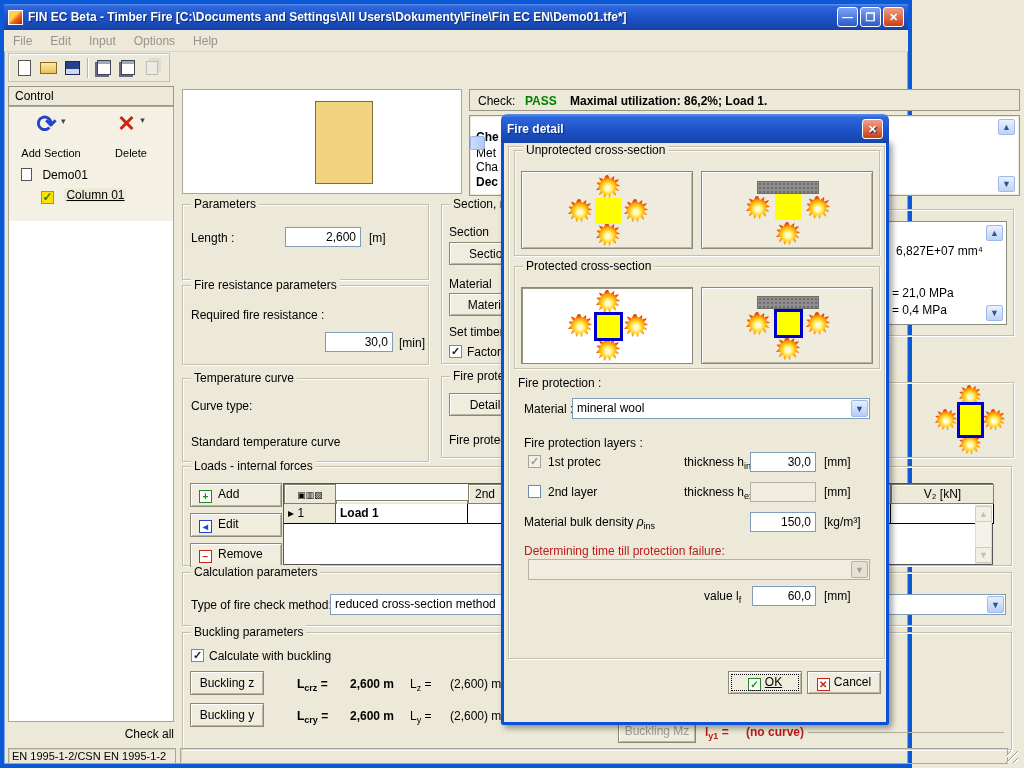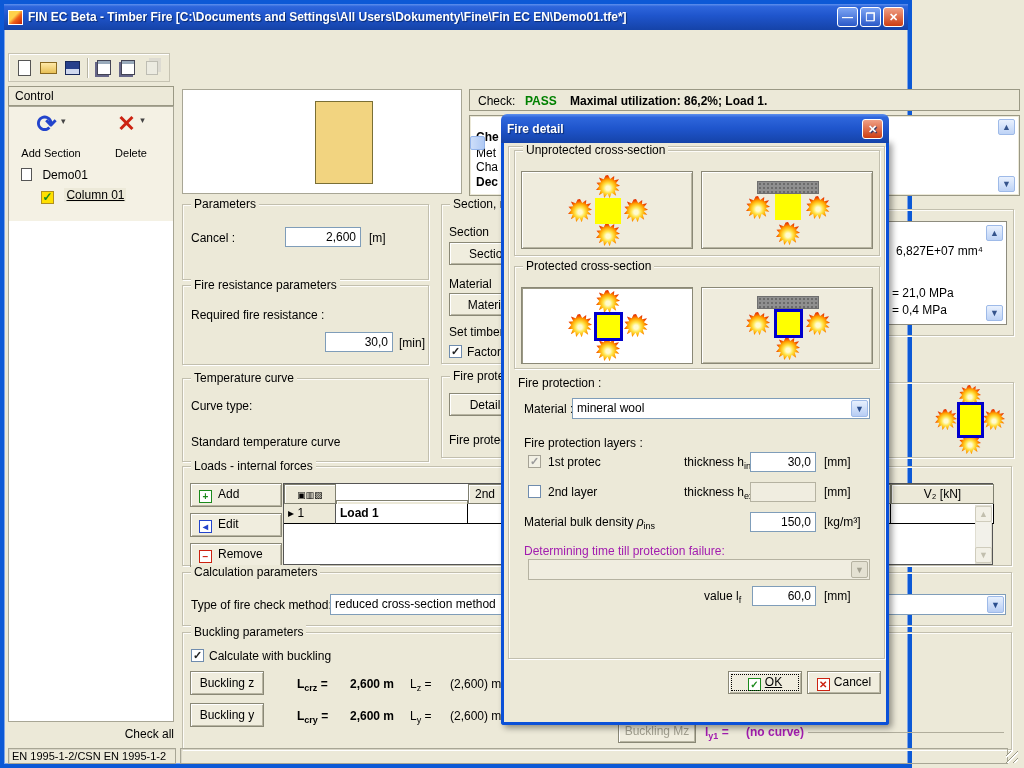--- a/index.html
+++ b/index.html
@@ -24,21 +24,21 @@
     border-bottom:1px solid #D8D5C6; display:flex; align-items:center; }
   .menubar span { color:#97938A; font-size:12px; padding:3px 9px; }
   .toolbar { position:absolute; left:4px; top:49px; width:162px; height:29px;
     border:1px solid #C6C3B2; box-shadow:inset 1px 1px 0 #fff; display:flex; align-items:center; padding:0 3px; }
   .tico { width:22px; height:22px; margin:0 1px; display:flex; align-items:center; justify-content:center; font-size:14px; }
   .tsep { width:2px; height:20px; border-left:1px solid #B8B5A4; border-right:1px solid #fff; margin:0 3px; }
   .grp { position:absolute; border:1px solid #C2BFAE; box-shadow:1px 1px 0 #FFFFFF, inset 1px 1px 0 #fdfcf8; }
   .grp>.lbl { position:absolute; top:-8px; left:8px; background:#ECE9D8; padding:0 3px; font-size:12px; white-space:nowrap; }
   .txt { position:absolute; font-size:12px; white-space:nowrap; }
   .b { font-weight:bold; }
-  .gray { color:#a21caf; }
+  .gray { color:#b91c1c; }
   .green { color:#008000; }
   .sunkenpanel { position:absolute; border:1px solid #9A9884; background:#ECE9D8; }
   .whitepanel { position:absolute; border:1px solid #8E8C7E; background:#fff; }
   .input { position:absolute; background:#fff; border:1px solid #7F9DB9; font-size:12px;
     text-align:right; padding:1px 4px; }
   input.input:disabled { background:#F0EDE0; border-color:#B5B2A1; color:#8a887a; }
   .btn { position:absolute; background:#F0EDDE; border:1px solid #8A8876;
     box-shadow: inset 1px 1px 0 #fff, inset -1px -1px 0 #B8B5A2;
     font-size:12px; text-align:center; color:#000; }
   .btn:disabled,.btn.dis { color:#A09E8E; }
@@ -90,20 +90,27 @@
 <div id="win">
 
   <div class="titlebar">
     <div class="appico"></div>
     <div class="ttl">FIN EC Beta - Timber Fire [C:\Documents and Settings\All Users\Dokumenty\Fine\Fin EC EN\Demo01.tfe*]</div>
     <div class="wbtn">—</div>
     <div class="wbtn">❐</div>
     <div class="wbtn close">✕</div>
   </div>
 
+  <div class="menubar">
+    <span>File</span>
+    <span>Edit</span>
+    <span>Input</span>
+    <span>Options</span>
+    <span>Help</span>
+  </div>
 
   <div class="toolbar">
     <div class="tico">
         <span style="display:inline-block;width:13px;height:16px;background:#fff;border:1px solid #555;"></span>
       </div>
     <div class="tico">
         <span style="display:inline-block;width:17px;height:12px;background:linear-gradient(#FFE9A8,#E8C055);border:1px solid #8a6a20;"></span>
       </div>
     <div class="tico">
         <span style="display:inline-block;width:15px;height:14px;background:#27408B;border:1px solid #18285a;box-shadow:inset 0 -5px 0 #cfd8ee;"></span>
@@ -167,21 +174,21 @@
     <span class="txt" style="left:6px;top:30px;">Met</span>
     <span class="txt" style="left:6px;top:44px;">Cha</span>
     <span class="txt b" style="left:6px;top:59px;">Dec</span>
     <div class="sbtn" style="right:4px;top:3px;">▲</div>
     <div class="sbtn" style="right:4px;bottom:3px;">▼</div>
     <div class="sthumb" style="right:5px;top:20px;height:14px;"></div>
   </div>
 
   <div class="grp" style="left:178px;top:200px;width:247px;height:76px;">
     <span class="lbl">Parameters</span>
-    <span class="txt" style="left:8px;top:26px;">Cancel :</span>
+    <span class="txt" style="left:8px;top:26px;">Length :</span>
     <input class="input" style="left: 102px; top: 22px; width: 76px; height: 20px;" value="2,600">
     <span class="txt" style="left:186px;top:26px;">[m]</span>
   </div>
 
   <div class="grp" style="left:178px;top:281px;width:247px;height:80px;">
     <span class="lbl">Fire resistance parameters</span>
     <span class="txt" style="left:8px;top:22px;">Required fire resistance :</span>
     <input class="input" style="left: 142px; top: 46px; width: 68px; height: 20px;" value="30,0">
     <span class="txt" style="left:216px;top:50px;">[min]</span>
   </div>

